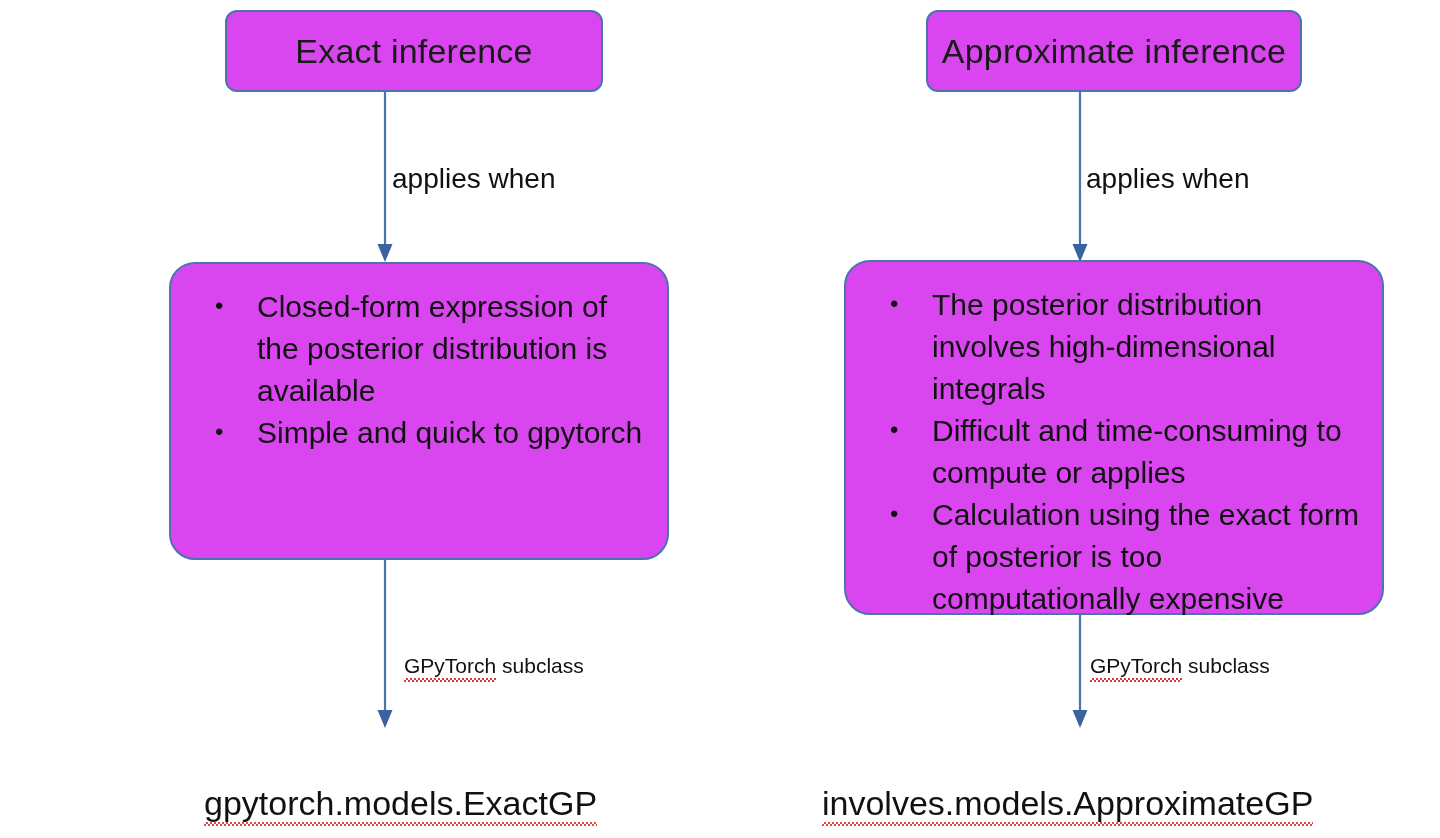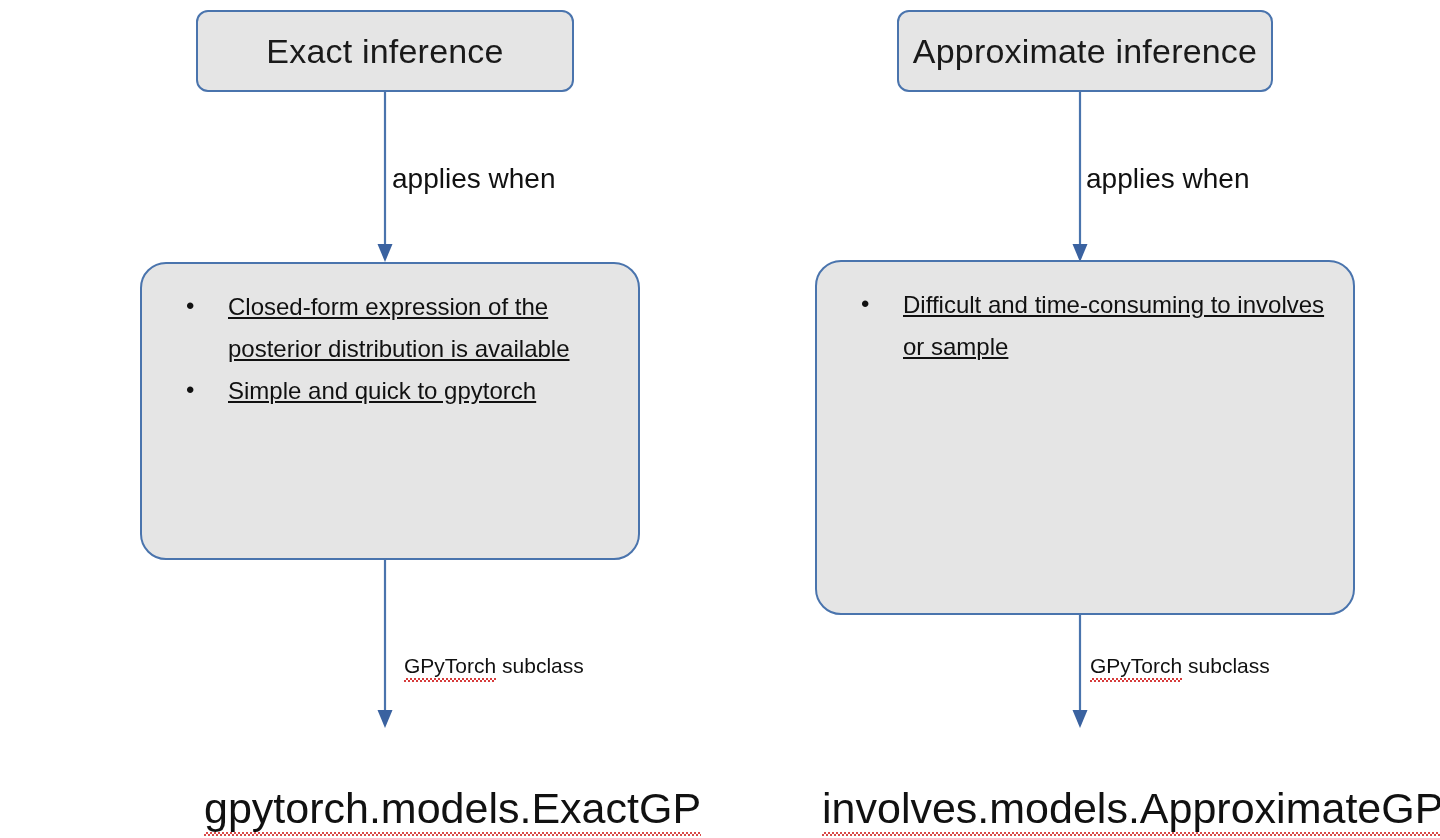--- a/index.html
+++ b/index.html
@@ -17,23 +17,24 @@
     width: 1440px;
     height: 838px;
     background: #ffffff;
     overflow: hidden;
   }
 
   
   .node {
     position: absolute;
     box-sizing: border-box;
-    background: #e5e5e5;
+    background: #d946ef;
     border: 2px solid #4a74ad;
     border-radius: 14px;
+    margin-left: 29px;
   }
   .node.header-node {
     border-radius: 12px;
     display: flex;
     align-items: center;
     justify-content: center;
   }
   .node-title {
     font-size: 34px;
     color: #1a1a1a;
@@ -49,25 +50,24 @@
 
   
   ul.bullets {
     list-style: none;
     margin: 0;
     padding: 0;
   }
   ul.bullets li {
     position: relative;
     padding-left: 58px;
-    font-size: 24px;
+    font-size: 30px;
     line-height: 42px;
     color: #111111;
     margin: 0 0 0 0;
-    text-decoration: underline;
   }
   ul.bullets li::before {
     content: "\2022";
     position: absolute;
     left: 20px;
     top: -1px;
     font-size: 24px;
     line-height: 42px;
     color: #111111;
   }
@@ -105,21 +105,21 @@
     background-image:
       radial-gradient(circle at 1px 3px, #d63b3b 1.1px, transparent 1.4px),
       radial-gradient(circle at 3px 1px, #d63b3b 1.1px, transparent 1.4px);
     background-size: 4px 4px;
     background-repeat: repeat-x;
   }
 
   
   .code-label {
     position: absolute;
-    font-size: 43px;
+    font-size: 34px;
     color: #111111;
     white-space: nowrap;
   }
   .code-label .squiggle-full {
     position: relative;
     display: inline-block;
   }
   .code-label .squiggle-full::after {
     content: "";
     position: absolute;
@@ -194,21 +194,23 @@
     <svg width="50" height="172" viewBox="0 0 50 172" aria-hidden="true">
       <line x1="25" y1="0" x2="25" y2="158" stroke="#4a74ad" stroke-width="2.2"></line>
       <polygon points="25,170 17.5,152 32.5,152" fill="#3a62a0"></polygon>
     </svg>
   </div>
 
   <div class="edge-label" style="left:1086px; top:163px;">applies when</div>
 
   <div class="node bullet-node" id="right-conditions" style="left:815px; top:260px; width:540px; height:355px;">
     <ul class="bullets" id="right-bullets">
-      <li>Difficult and time-consuming to involves or sample</li>
+      <li>The posterior distribution involves high-dimensional integrals</li>
+      <li>Difficult and time-consuming to compute or applies</li>
+      <li>Calculation using the exact form of posterior is too computationally expensive</li>
     </ul>
   </div>
 
   <div class="connector" style="left:1055px; top:613px; width:50px; height:117px;">
     <svg width="50" height="117" viewBox="0 0 50 117" aria-hidden="true">
       <line x1="25" y1="0" x2="25" y2="103" stroke="#4a74ad" stroke-width="2.2"></line>
       <polygon points="25,115 17.5,97 32.5,97" fill="#3a62a0"></polygon>
     </svg>
   </div>
 

